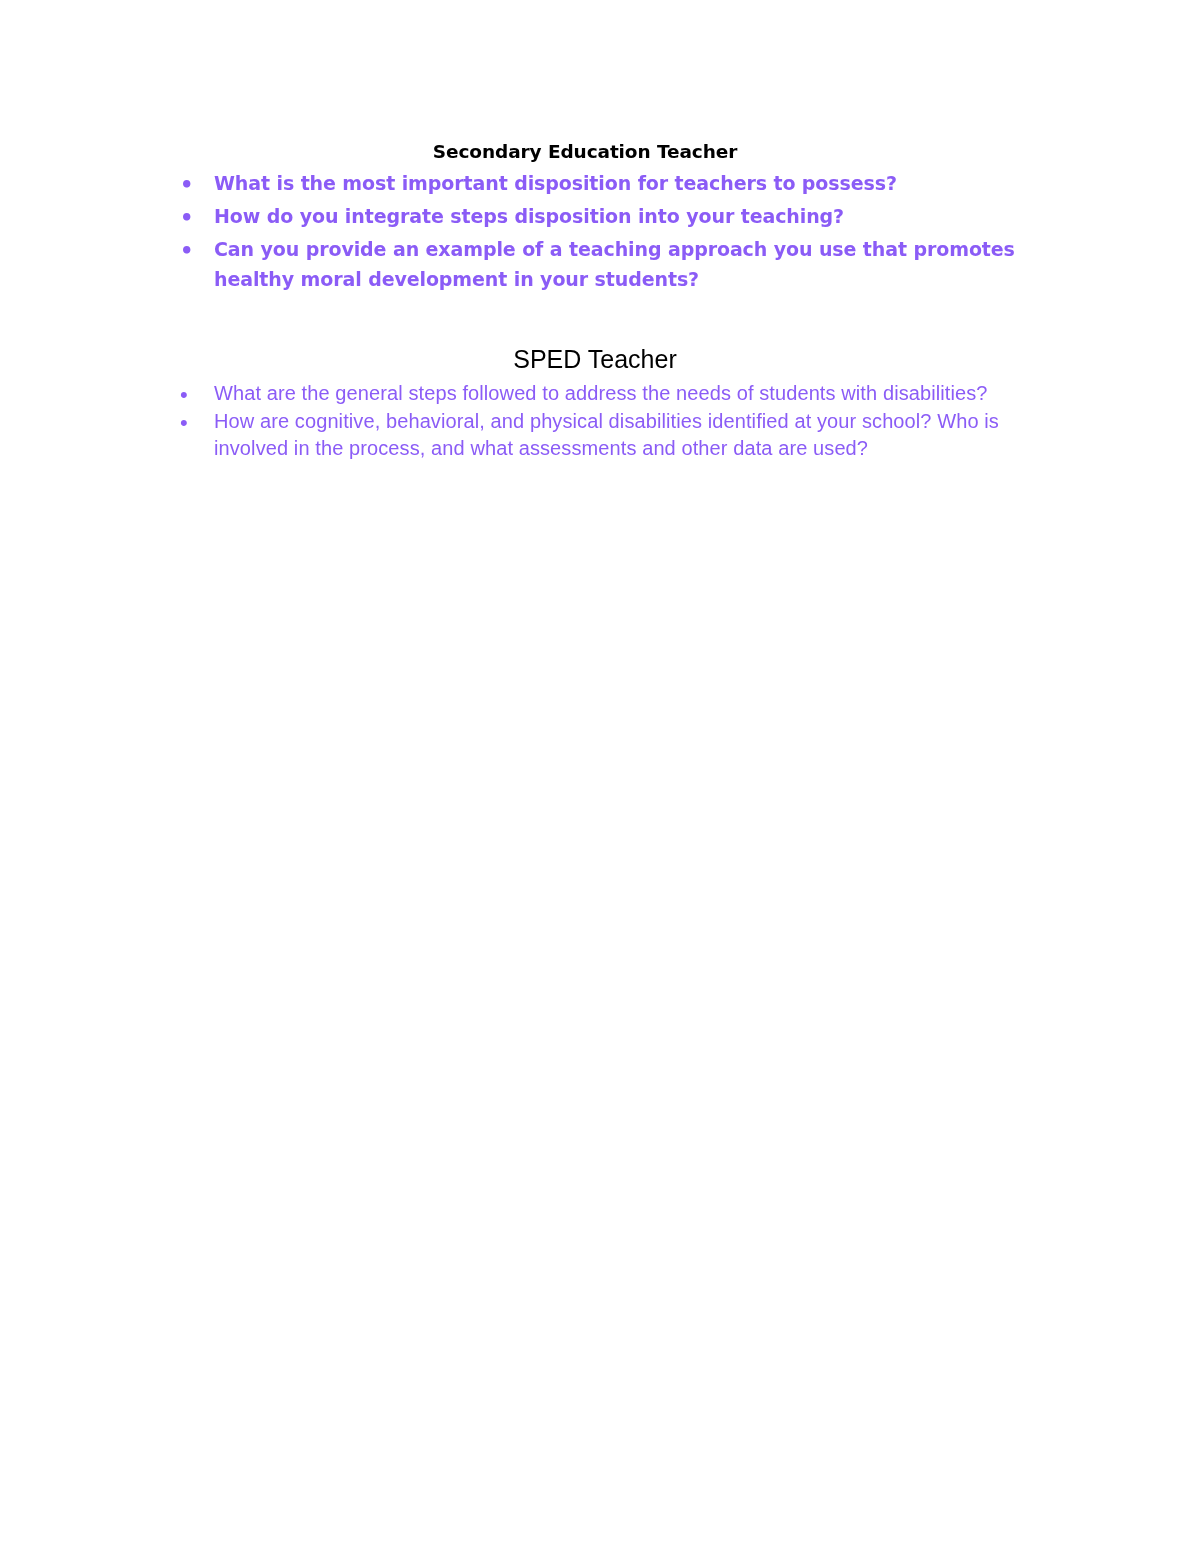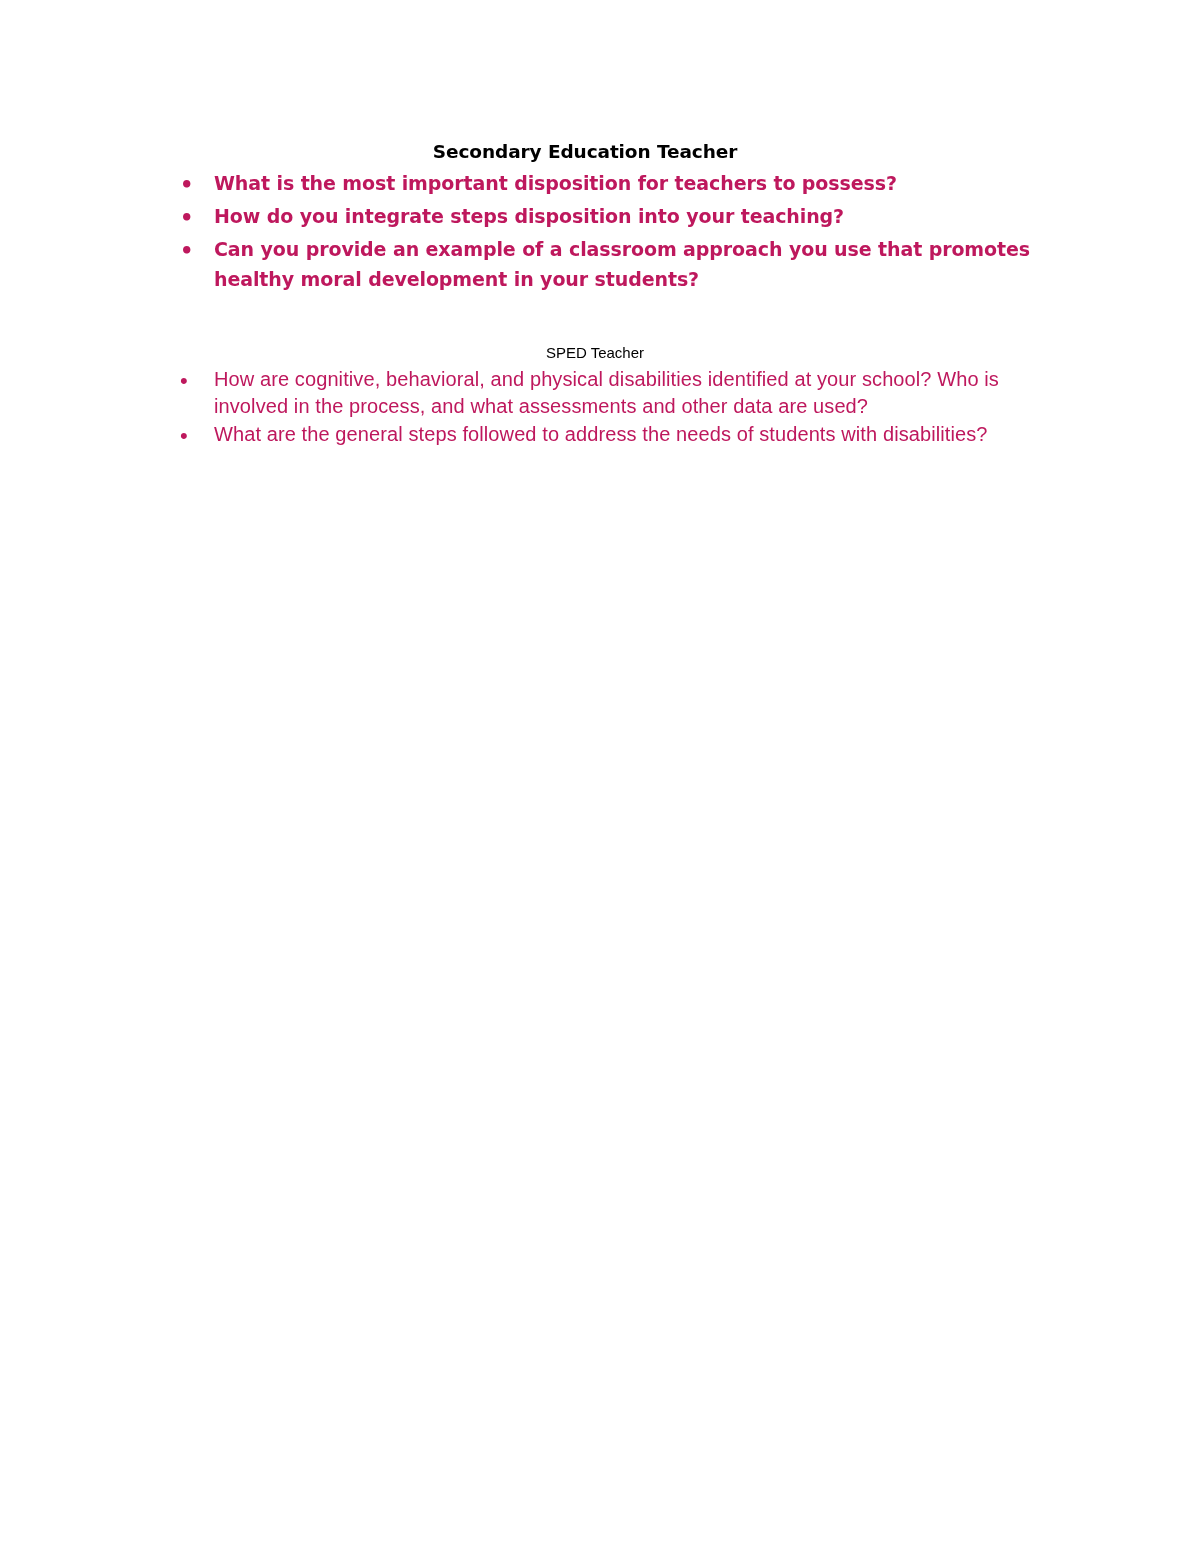--- a/index.html
+++ b/index.html
@@ -39,32 +39,32 @@
   .sec-1 .section-title {
     font-weight: 600;
     font-size: 18.5px;
     padding-right: 50px;
   }
   .sec-2 {
     font-family: "Liberation Sans", sans-serif;
     font-weight: 400;
   }
   .sec-2 .section-title {
-    font-size: 15px;
+    font-size: 25px;
     padding-right: 30px;
   }
   ul.qlist {
     list-style: none;
     margin: 0;
     padding: 0;
   }
   ul.qlist li {
     position: relative;
     padding-left: 44px;
-    color: #be185d;
+    color: #8b5cf6;
   }
   ul.qlist li::before {
     content: "\2022";
     position: absolute;
     left: 10px;
     top: 0;
     font-size: 20px;
     line-height: inherit;
   }
   .sec-1 ul.qlist li {
@@ -92,28 +92,28 @@
 <body>
 
 <div class="page">
   <div class="content">
 
     <div class="section sec-1">
       <div class="section-title">Secondary Education Teacher</div>
       <ul class="qlist">
         <li>What is the most important disposition for teachers to possess?</li>
         <li>How do you integrate steps disposition into your teaching?</li>
-        <li>Can you provide an example of a classroom approach you use that promotes healthy moral development in your students?</li>
+        <li>Can you provide an example of a teaching approach you use that promotes healthy moral development in your students?</li>
       </ul>
     </div>
 
     <div class="gap"></div>
 
     <div class="section sec-2">
       <div class="section-title">SPED Teacher</div>
       <ul class="qlist">
+        <li>What are the general steps followed to address the needs of students with disabilities?</li>
         <li>How are cognitive, behavioral, and physical disabilities identified at your school? Who is involved in the process, and what assessments and other data are used?</li>
-        <li>What are the general steps followed to address the needs of students with disabilities?</li>
       </ul>
     </div>
 
   </div>
 </div>
 
 </body></html>

